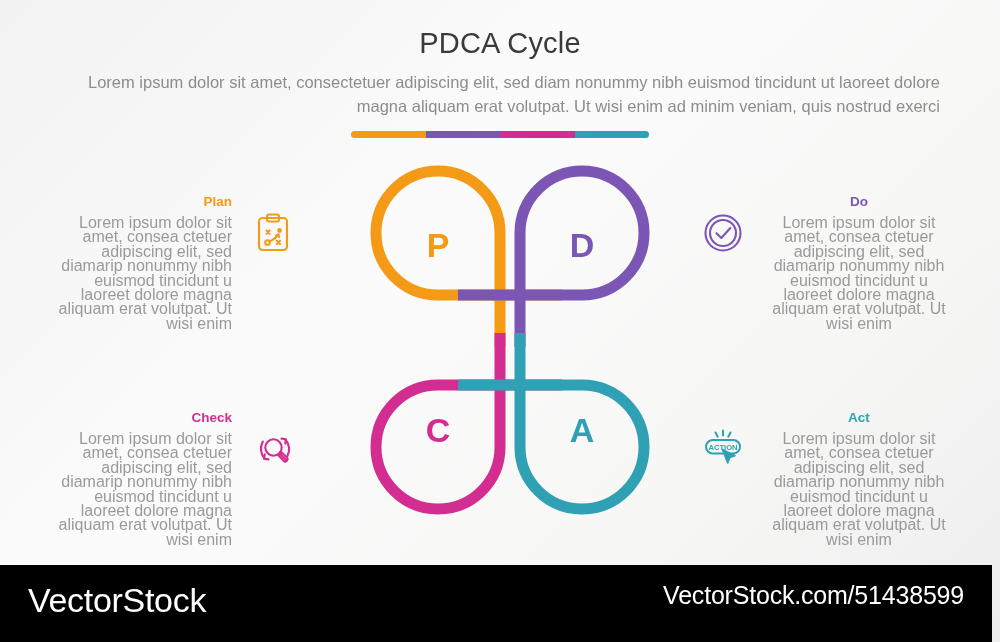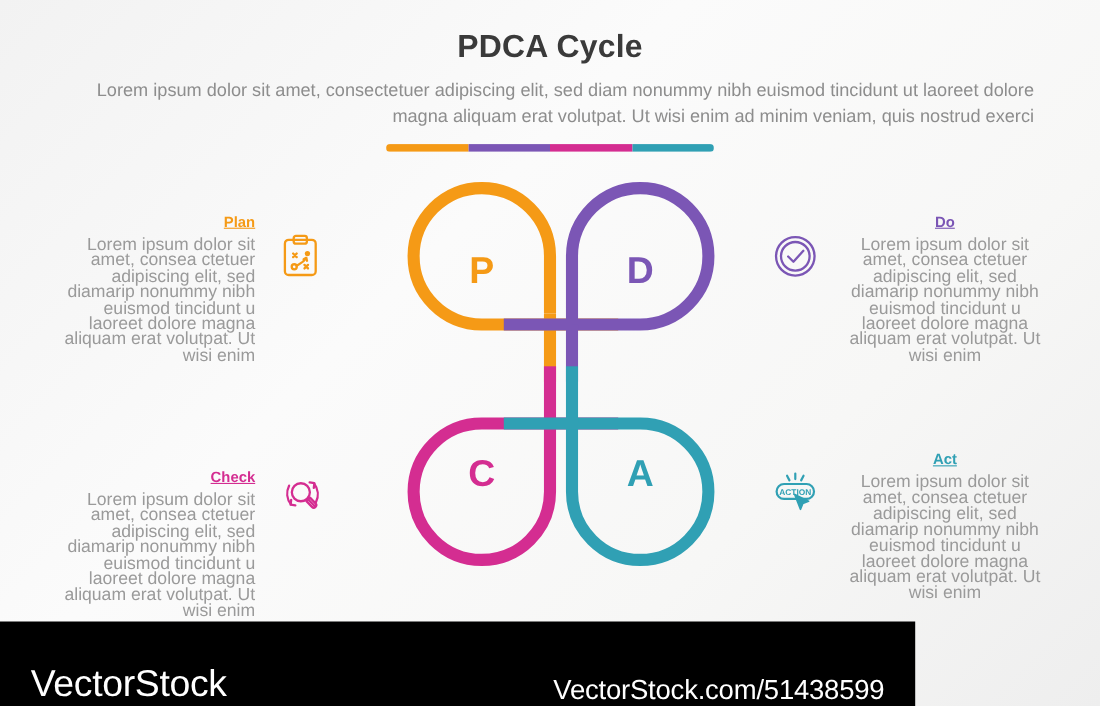--- a/index.html
+++ b/index.html
@@ -16,21 +16,21 @@
     height:642px;
     background:linear-gradient(135deg,#f2f2f2 0%,#fbfbfb 38%,#f7f7f6 70%,#eeeeee 100%);
   }
 
   
   .title {
     position:absolute;
     top:27px; left:0; width:1000px;
     text-align:center;
     font-size:29px;
-    font-weight:bold;
+    font-weight:normal;
     color:#3a3a3a;
     letter-spacing:.2px;
   }
   .subtitle {
     position:absolute;
     top:70px; left:50%;
     transform:translateX(-50%);
     width:880px;
     text-align:right;
     font-size:16.5px;
@@ -62,53 +62,52 @@
     font-size:34px;
     font-weight:bold;
   }
 
   
   .block { position:absolute; width:182px; }
   .block .label {
     font-size:13.5px;
     font-weight:bold;
     margin-bottom:7px;
-    text-decoration:underline;
   }
   .block .desc {
     font-size:16px;
     line-height:14.4px;
     color:#9a9a9a;
   }
   .block.left  { text-align:right; }
   .block.right { text-align:center;  }
 
   .b-plan  { left:50px;  top:194px; }
-  .b-check { left:50px;  top:426px; }
+  .b-check { left:50px;  top:410px; }
   .b-do    { left:768px; top:194px; }
   .b-act   { left:768px; top:410px; }
 
   
   .icon-box { position:absolute; width:46px; height:46px; }
   .i-plan  { left:250px; top:210px; }
   .i-check { left:252px; top:426px; }
   .i-do    { left:700px; top:210px; }
   .i-act   { left:700px; top:426px; }
   .icon-box svg { display:block; width:46px; height:46px; }
 
   
   #footer {
     position:absolute;
     left:0; bottom:0;
-    width:832px; height:77px;
+    width:992px; height:77px;
     background:#000000;
     display:flex;
-    align-items:flex-end;
+    align-items:flex-start;
     justify-content:space-between;
-    padding:0 28px;
+    padding:16px 28px;
   }
   #footer .brand {
     color:#ffffff;
     font-size:34px;
     font-weight:500;
     letter-spacing:-.3px;
   }
   #footer .url {
     color:#ffffff;
     font-size:25px;

